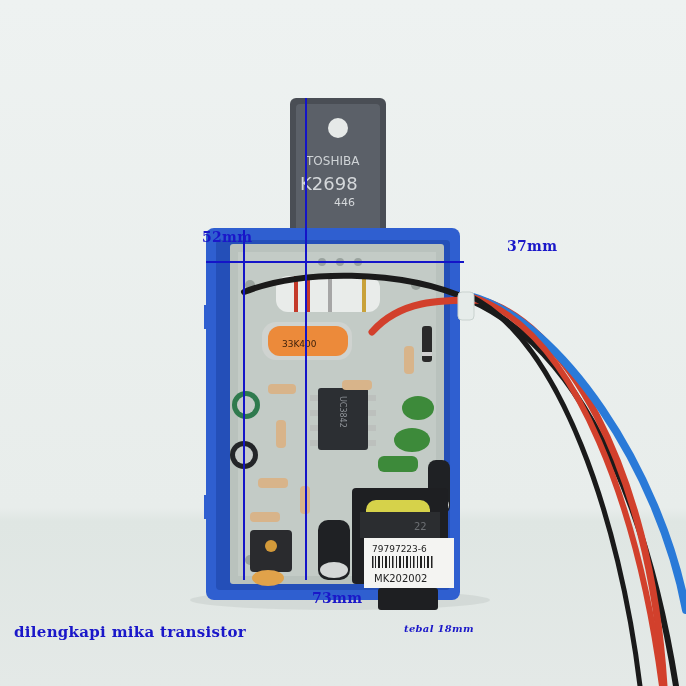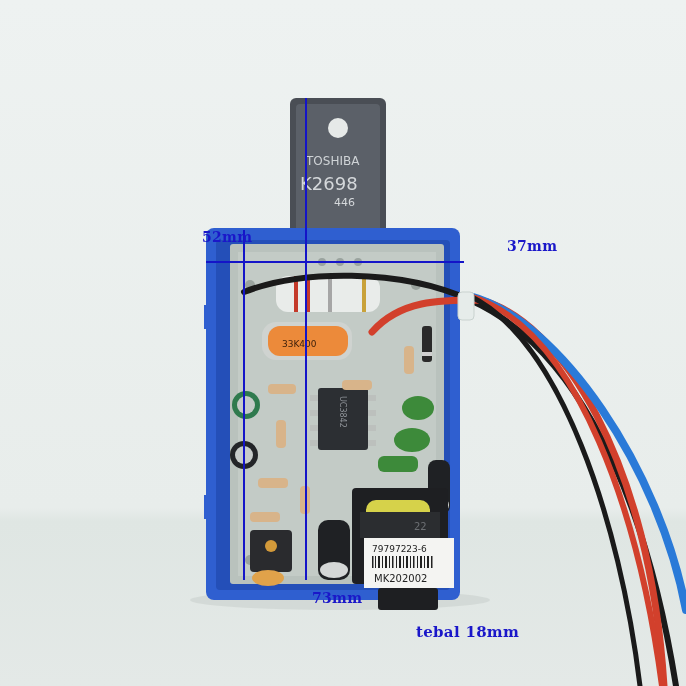--- a/index.html
+++ b/index.html
@@ -6,21 +6,21 @@
   body { width:686px; height:686px; overflow:hidden; background:#e9eeec; }
   .stage { position:relative; width:686px; height:686px; overflow:hidden;
     background: linear-gradient(180deg, #eef2f1 0%, #e8edeb 74%, #dfe6e3 76%, #e4e9e7 100%); }
   .label { position:absolute; font-family:"DejaVu Serif", serif; font-weight:bold; color:#1a17c9; white-space:nowrap; letter-spacing:0.3px; }
   .lbl-brand { left:33px; top:158px; font-size:21px; }
   .lbl-cable { left:410px; top:192px; font-size:15px; }
   .lbl-w52 { left:202px; top:217px; font-size:14px;margin-top:12px; }
   .lbl-h37 { left:466px; top:238px; font-size:14px;margin-left:41px; }
   .lbl-l73 { left:312px; top:590px; font-size:14px; }
   .lbl-mika { left:14px; top:623px; font-size:15px; }
-  .lbl-thick { left:416px; top:623px; font-size:15px; }
+  .lbl-thick { left:404px; top:623px; font-size:10px;font-style:italic; }
   .mline { position:absolute; background:#1414c8; }
   svg { position:absolute; left:0; top:0; }
 </style>
 </head>
 <body>
 
 <div class="stage">
 
   <svg width="686" height="686" viewBox="0 0 686 686">
 
@@ -157,14 +157,15 @@
     <rect x="458" y="292" width="16" height="28" rx="4" fill="#e6ecea" stroke="#c9d2cf"></rect>
   </svg>
 
   <div class="mline" style="left:206px; top:261px; width:258px; height:2px;"></div>
   <div class="mline" style="left:243px; top:230px; width:2px; height:350px;"></div>
   <div class="mline" style="left:305px; top:98px; width:2px; height:482px;"></div>
 
   <div class="label lbl-w52">52mm</div>
   <div class="label lbl-h37">37mm</div>
   <div class="label lbl-l73">73mm</div>
+  <div class="label lbl-mika">dilengkapi mika transistor</div>
   <div class="label lbl-thick">tebal 18mm</div>
 </div>
 
 </body></html>

